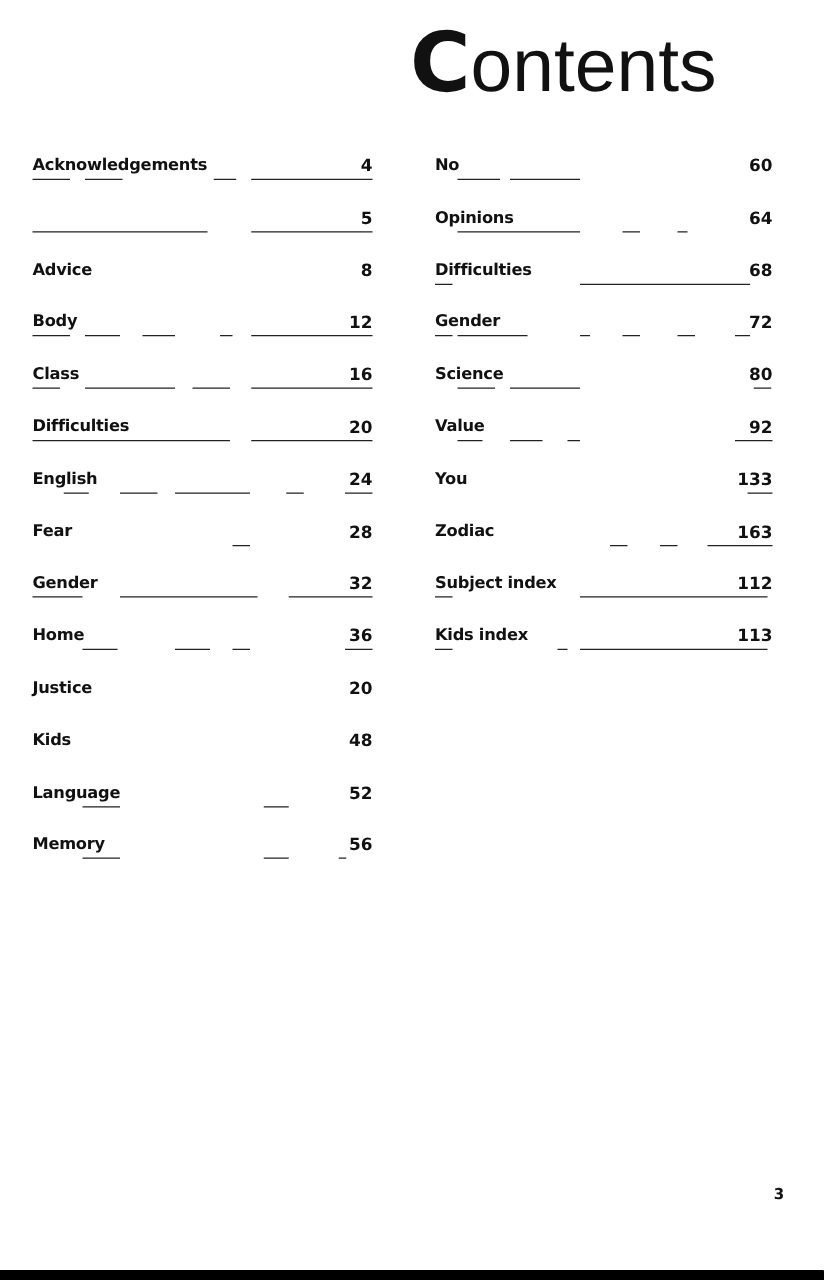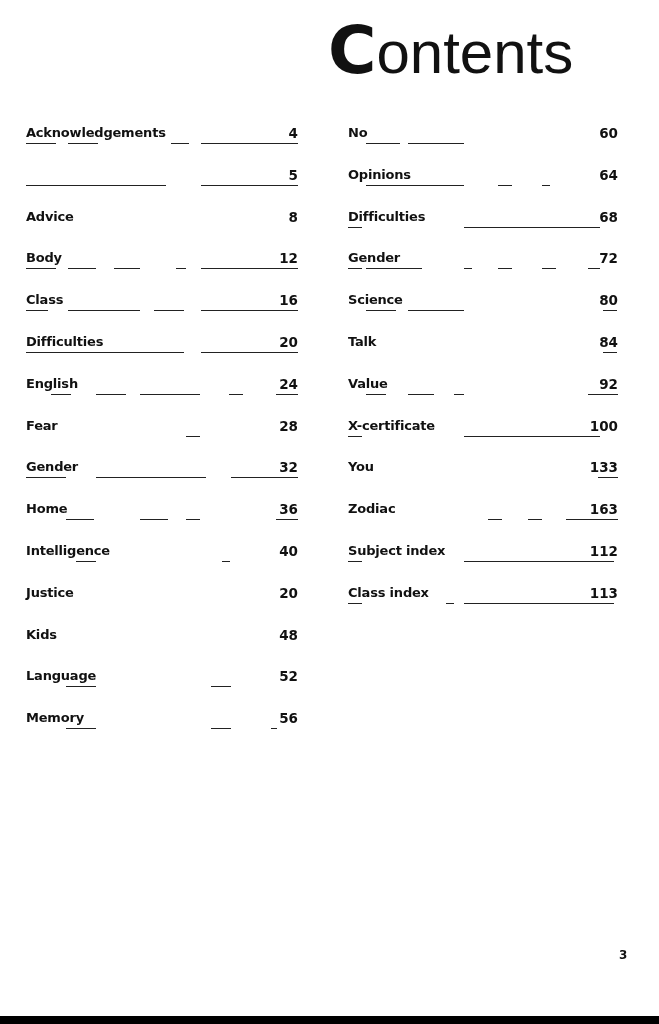--- a/index.html
+++ b/index.html
@@ -127,28 +127,20 @@
       <span class="label">Home</span>
       <span class="page">36</span>
       <div class="leader">
         <span style="left:40px;width:28px"></span>
         <span style="left:114px;width:28px"></span>
         <span style="left:160px;width:14px"></span>
         <span style="left:250px;width:22px"></span>
       </div>
     </div>
   <div class="row">
-      <span class="label">Intelligence</span>
-      <span class="page">40</span>
-      <div class="leader">
-        <span style="left:50px;width:20px"></span>
-        <span style="left:196px;width:8px"></span>
-      </div>
-    </div>
-  <div class="row">
       <span class="label">Justice</span>
       <span class="page">20</span>
     </div>
   <div class="row">
       <span class="label">Kids</span>
       <span class="page">48</span>
     </div>
   <div class="row">
       <span class="label">Language</span>
       <span class="page">52</span>
@@ -209,45 +201,30 @@
   <div class="row">
       <span class="label">Science</span>
       <span class="page">80</span>
       <div class="leader">
         <span style="left:18px;width:30px"></span>
         <span style="left:60px;width:56px"></span>
         <span style="left:255px;width:14px"></span>
       </div>
     </div>
   <div class="row">
-      <span class="label">Talk</span>
-      <span class="page">84</span>
-      <div class="leader">
-        <span style="left:255px;width:14px"></span>
-      </div>
-    </div>
-  <div class="row">
       <span class="label">Value</span>
       <span class="page">92</span>
       <div class="leader">
         <span style="left:18px;width:20px"></span>
         <span style="left:60px;width:26px"></span>
         <span style="left:106px;width:10px"></span>
         <span style="left:240px;width:30px"></span>
       </div>
     </div>
   <div class="row">
-      <span class="label">X-certificate</span>
-      <span class="page">100</span>
-      <div class="leader">
-        <span style="left:0;width:14px"></span>
-        <span style="left:116px;width:136px"></span>
-      </div>
-    </div>
-  <div class="row">
       <span class="label">You</span>
       <span class="page">133</span>
       <div class="leader">
         <span style="left:250px;width:20px"></span>
       </div>
     </div>
   <div class="row">
       <span class="label">Zodiac</span>
       <span class="page">163</span>
       <div class="leader">
@@ -258,21 +235,21 @@
     </div>
   <div class="row">
       <span class="label">Subject index</span>
       <span class="page">112</span>
       <div class="leader">
         <span style="left:0;width:14px"></span>
         <span style="left:116px;width:150px"></span>
       </div>
     </div>
   <div class="row">
-      <span class="label">Class index</span>
+      <span class="label">Kids index</span>
       <span class="page">113</span>
       <div class="leader">
         <span style="left:0;width:14px"></span>
         <span style="left:98px;width:8px"></span>
         <span style="left:116px;width:150px"></span>
       </div>
     </div>
 </div>
 
 <div class="footer-num">3</div>

